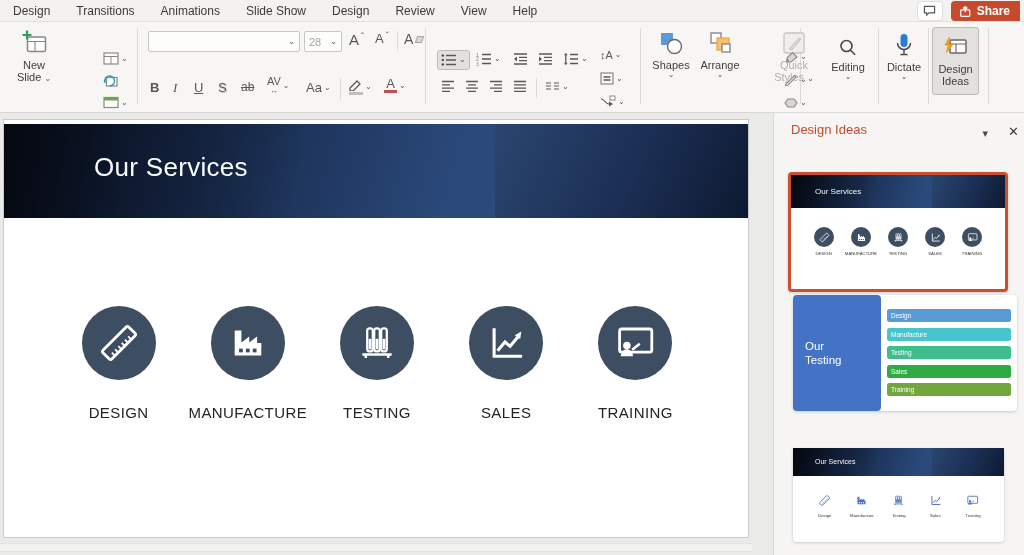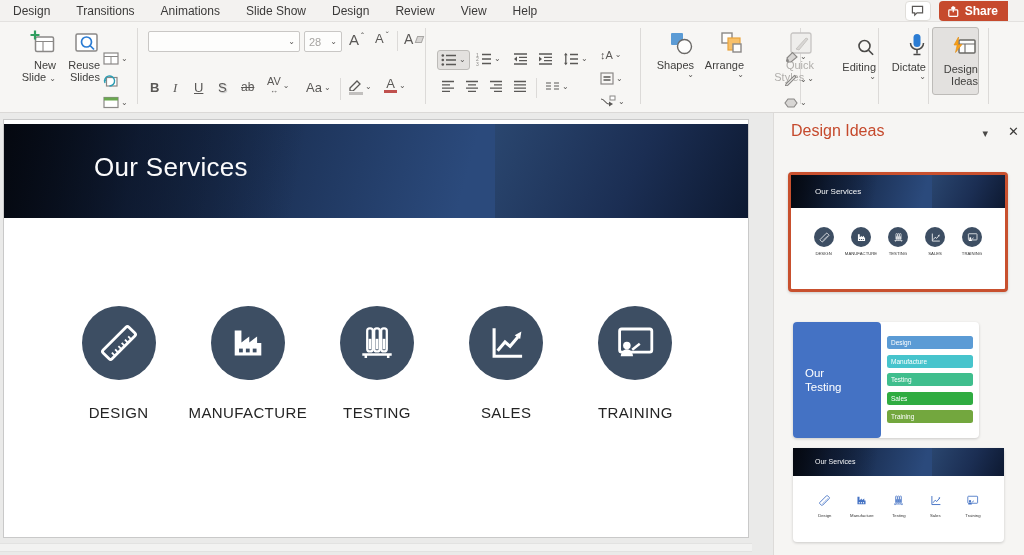--- a/index.html
+++ b/index.html
@@ -1,30 +1,30 @@
 <!DOCTYPE html>
 <html style="--accent: #c64a2d; --title-orange: #c5492c; --sel-border: #c8502e; --circle: #3d4e63; --thumb-blue: #4472c4; --mic-blue: #2b7cd3;"><head>
 <meta charset="utf-8">
 <style>
   * { margin:0; padding:0; box-sizing:border-box; }
   html,body { width:1024px; height:555px; overflow:hidden; font-family:"Liberation Sans",sans-serif; background:#eaeae9; }
 
   
   #tabrow { position:absolute; left:0; top:0; width:1024px; height:22px; background:#f3f2f0; border-bottom:1px solid #e3e1df; display:flex; align-items:center; }
   .tab { padding:0 13px; font-size:12px; color:#3b3a39; line-height:22px; cursor:default; }
-  #titlebar-right { position:absolute; right:0; top:0; height:22px; display:flex; align-items:center; gap:8px; padding-right:16px; }
+  #titlebar-right { position:absolute; right:0; top:0; height:22px; display:flex; align-items:center; gap:8px; padding-right:4px; }
   #comment-btn { width:26px; height:20px; background:#fff; border:1px solid #e0deda; border-radius:4px; display:flex; align-items:center; justify-content:center; }
   #share-btn { height:20px; min-width:66px; background:var(--accent,#c64a2d); border-radius:4px 0 0 4px; color:#fff; display:flex; align-items:center; gap:5px; padding:0 10px 0 8px; font-size:12px; font-weight:bold; }
 
   
   #ribbon { position:absolute; left:0; top:22px; width:1024px; height:91px; background:#f7f6f4; border-bottom:1px solid #dbd9d7; }
   .gsep { position:absolute; top:6px; height:76px; width:1px; background:#dcdad8; }
   .glabel { position:absolute; top:96px; font-size:10.5px; color:#6a6866; text-align:center; }
   .launcher { position:absolute; top:97px; width:10px; height:10px; }
-  .bigbtn { position:absolute; display:flex; flex-direction:column; align-items:flex-end; color:#3f3e3c; font-size:11px; line-height:12px; text-align:center; }
+  .bigbtn { position:absolute; display:flex; flex-direction:column; align-items:center; color:#3f3e3c; font-size:11px; line-height:12px; text-align:center; }
   .bigbtn .bi { height:28px; display:flex; align-items:flex-end; justify-content:center; margin-bottom:3px; }
   .chev { font-size:8px; color:#5a5856; line-height:8px; }
   .sbtn { position:absolute; display:flex; align-items:center; gap:2px; color:#5a5856; }
   .grayed { color:#b0aeab !important;margin-left:28px; }
   .hl { background:#e3e1df; border:1px solid #bdbbb8; border-radius:3px; }
   .combo { position:absolute; height:21px; background:#fdfdfc; border:1px solid #c9c7c5; border-radius:2px; display:flex; align-items:center; font-size:11px; color:#a6a4a1; padding:0 4px; justify-content:space-between; }
   .fontletter { font-size:13px; color:#5a5856; }
   svg { display:block; }
 
   
@@ -40,26 +40,26 @@
   #slide-title { position:absolute; left:90px; top:32px; z-index:2; color:#fbfbfc; font-size:26px; letter-spacing:.3px; }
   #services-row { position:absolute; left:50px; top:186px; width:646px; display:flex; }
   .service { width:129.2px; display:flex; flex-direction:column; align-items:center; }
   .service-circle { width:74px; height:74px; border-radius:50%; background:var(--circle,#3d4e63); color:#fff; --hole:var(--circle,#3d4e63); display:flex; align-items:center; justify-content:center; }
   .service-circle svg { width:56px; height:56px; }
   .service-label { margin-top:24px; font-size:15px; color:#242424; letter-spacing:.4px; }
   #hscroll { position:absolute; left:0; top:430px; width:752px; height:9px; background:#f2f2f1; border-top:1px solid #e2e2e1; border-bottom:1px solid #e2e2e1; }
 
   
   #panel { position:absolute; left:773px; top:113px; width:251px; height:442px; background:#f6f5f3; border-left:1px solid #dddbd9; }
-  #panel-title { position:absolute; left:17px; top:9px; font-size:16px; color:var(--title-orange,#c5492c); }
+  #panel-title { position:absolute; left:17px; top:9px; font-size:13px; color:var(--title-orange,#c5492c); }
   #panel-menu { position:absolute; right:36px; top:14px; font-size:11px; color:#4a4947; }
   #panel-close { position:absolute; right:5px; top:11px; font-size:13px; color:#3b3a39; }
   .thumb { position:absolute; background:#fff; border-radius:4px; box-shadow:0 1px 3px rgba(0,0,0,.18); }
   #thumb1 { left:14px; top:59px; width:220px; height:120px; border:3px solid var(--sel-border,#c8502e); }
-  #thumb2 { left:19px; top:209px; width:186px; height:116px; }
+  #thumb2 { left:19px; top:182px; width:224px; height:116px; }
   #thumb3 { left:19px; top:335px; width:211px; height:94px; }
   .mini-banner-title { position:absolute; z-index:2; color:#f5f6f8; }
   .mini-row { position:absolute; left:0; right:0; display:flex; justify-content:center; }
   .mini-item { width:37px; display:flex; flex-direction:column; align-items:center; }
   .mini-circle { width:20px; height:20px; border-radius:50%; background:var(--circle,#3d4e63); color:#fff; --hole:var(--circle,#3d4e63); display:flex; align-items:center; justify-content:center; }
   .mini-circle svg { width:15px; height:15px; }
   .mini-label { margin-top:3px; font-size:5px; transform:scale(.85); color:#333; white-space:nowrap; }
   .blue-ic { width:17px; height:17px; color:var(--thumb-blue,#4472c4); --hole:#fff; }
   .blue-ic svg { width:17px; height:17px; }
   #thumb2-panel { position:absolute; left:0; top:0; bottom:0; width:88px; background:var(--thumb-blue,#4472c4); border-radius:4px; color:#fff; font-size:11.5px; line-height:14px; padding:44px 0 0 12px; }
@@ -113,31 +113,20 @@
     <span class="bi">
       <svg width="27" height="26" viewBox="0 0 27 26">
           <rect x="6.5" y="7" width="18" height="14.5" rx="1.5" fill="#fff" stroke="#8a8886" stroke-width="1.5"></rect>
           <path d="M6.5 11.5h18M14 11.5v10" stroke="#8a8886" stroke-width="1.1" fill="none"></path>
           <path d="M1.5 5h9M6 .5v9" stroke="#2f9e5f" stroke-width="2.2" fill="none"></path>
         </svg>
     </span>
     <span>New</span>
     <span><span>Slide</span> <span class="chev">⌄</span></span>
   </div>
-  <div class="bigbtn" style="left:56px; top:6px; width:44px">
-    <span class="bi">
-      <svg width="26" height="25" viewBox="0 0 26 25">
-          <rect x="2" y="3" width="21" height="17" rx="1.5" fill="#fff" stroke="#8a8886" stroke-width="1.5"></rect>
-          <circle cx="12.5" cy="11" r="5" fill="none" stroke="#2b7cd3" stroke-width="1.7"></circle>
-          <path d="M16 14.5l4 4" stroke="#2b7cd3" stroke-width="1.7"></path>
-        </svg>
-    </span>
-    <span>Reuse</span>
-    <span>Slides</span>
-  </div>
   <div class="sbtn" style="left:103px; top:30px">
     <svg width="16" height="13" viewBox="0 0 16 13">
         <rect x="1" y="1" width="14" height="11" fill="#fff" stroke="#8a8886" stroke-width="1.2"></rect>
         <path d="M1 4.5h14M8 4.5V12" stroke="#8a8886" stroke-width="1"></path>
       </svg>
     <span class="chev">⌄</span>
   </div>
   <div class="sbtn" style="left:103px; top:52px">
     <svg width="15" height="14" viewBox="0 0 15 14">
         <rect x="3.5" y="3.5" width="10.5" height="8.5" fill="#fff" stroke="#8a8886" stroke-width="1.2"></rect>

